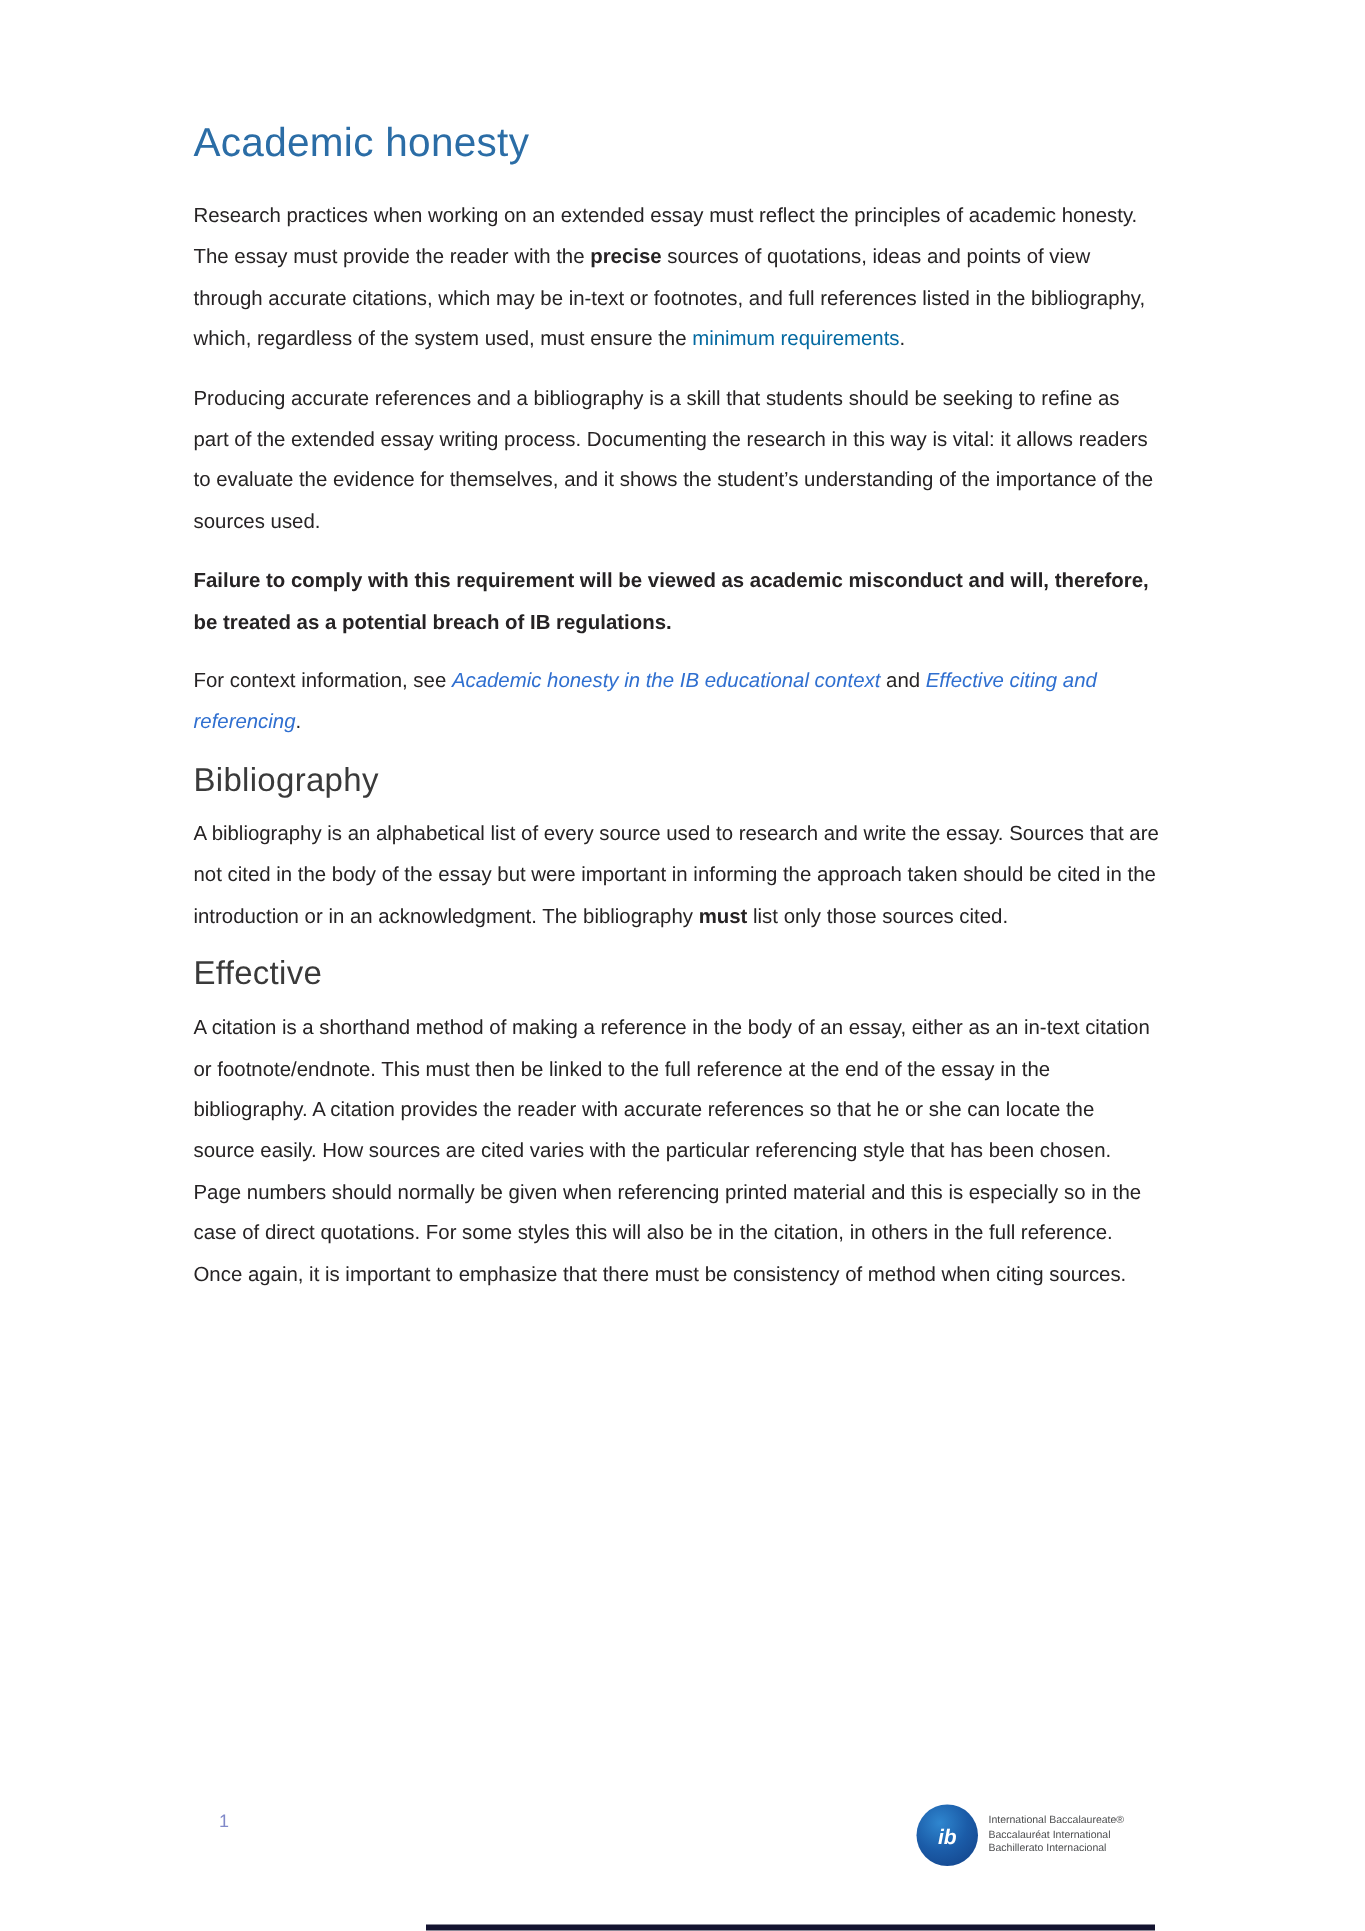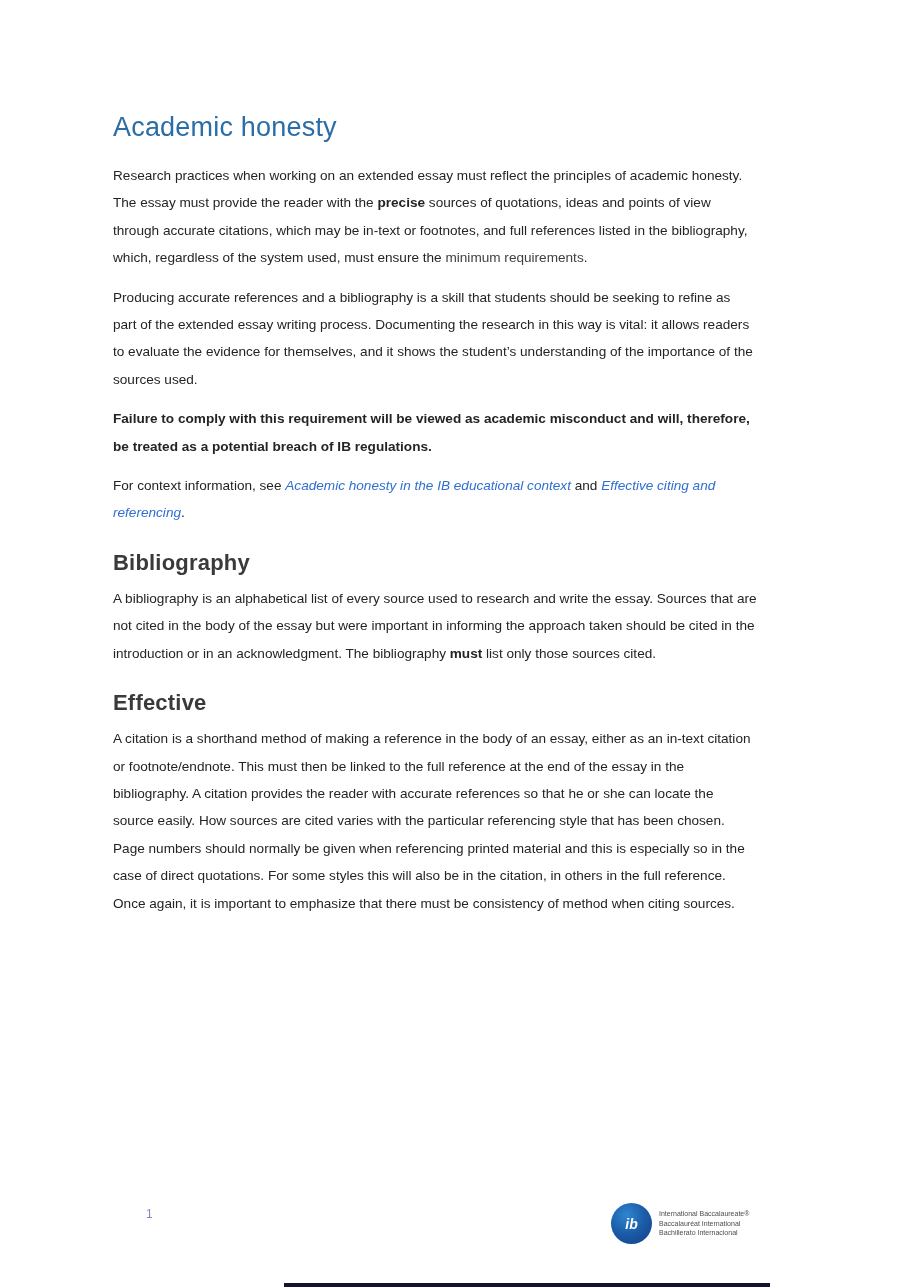--- a/index.html
+++ b/index.html
@@ -8,52 +8,52 @@
     height: 1287px;
     background: #ffffff;
     position: relative;
     font-family: "Liberation Sans", sans-serif;
     color: #262324;
     overflow: hidden;
   }
 
   .page-content {
     position: absolute;
-    left: 113px;
+    left: 129px;
     top: 0;
     width: 644px;
-    padding-top: 112px;
+    padding-top: 80px;
   }
 
   h1.doc-title {
     font-size: 27px;
     font-weight: 400;
     color: #2b6da6;
     margin: 0 0 19px 0;
     letter-spacing: 0.2px;
   }
 
   h2.doc-heading {
     font-size: 22px;
-    font-weight: 700;
+    font-weight: 400;
     color: #3a3a3a;
-    margin: 23px 0 9px 0;
+    margin: 12px 0 9px 0;
     letter-spacing: 0.2px;
   }
 
   p.body-para {
     font-size: 13.6px;
     line-height: 27.4px;
     margin: 0 0 12px 0;
     color: #262324;
   }
 
   .seg-plain { }
   .seg-bold { font-weight: 700; }
-  .seg-link { color: #404040; cursor: pointer; }
+  .seg-link { color: #0369a1; cursor: pointer; }
   .seg-link-italic { color: #2f6fd0; font-style: italic; cursor: pointer; text-align: center; }
 
   .footer-page-number {
     position: absolute;
     left: 146px;
     top: 1207px;
     font-size: 12px;
     color: #8089c9;
   }
 

